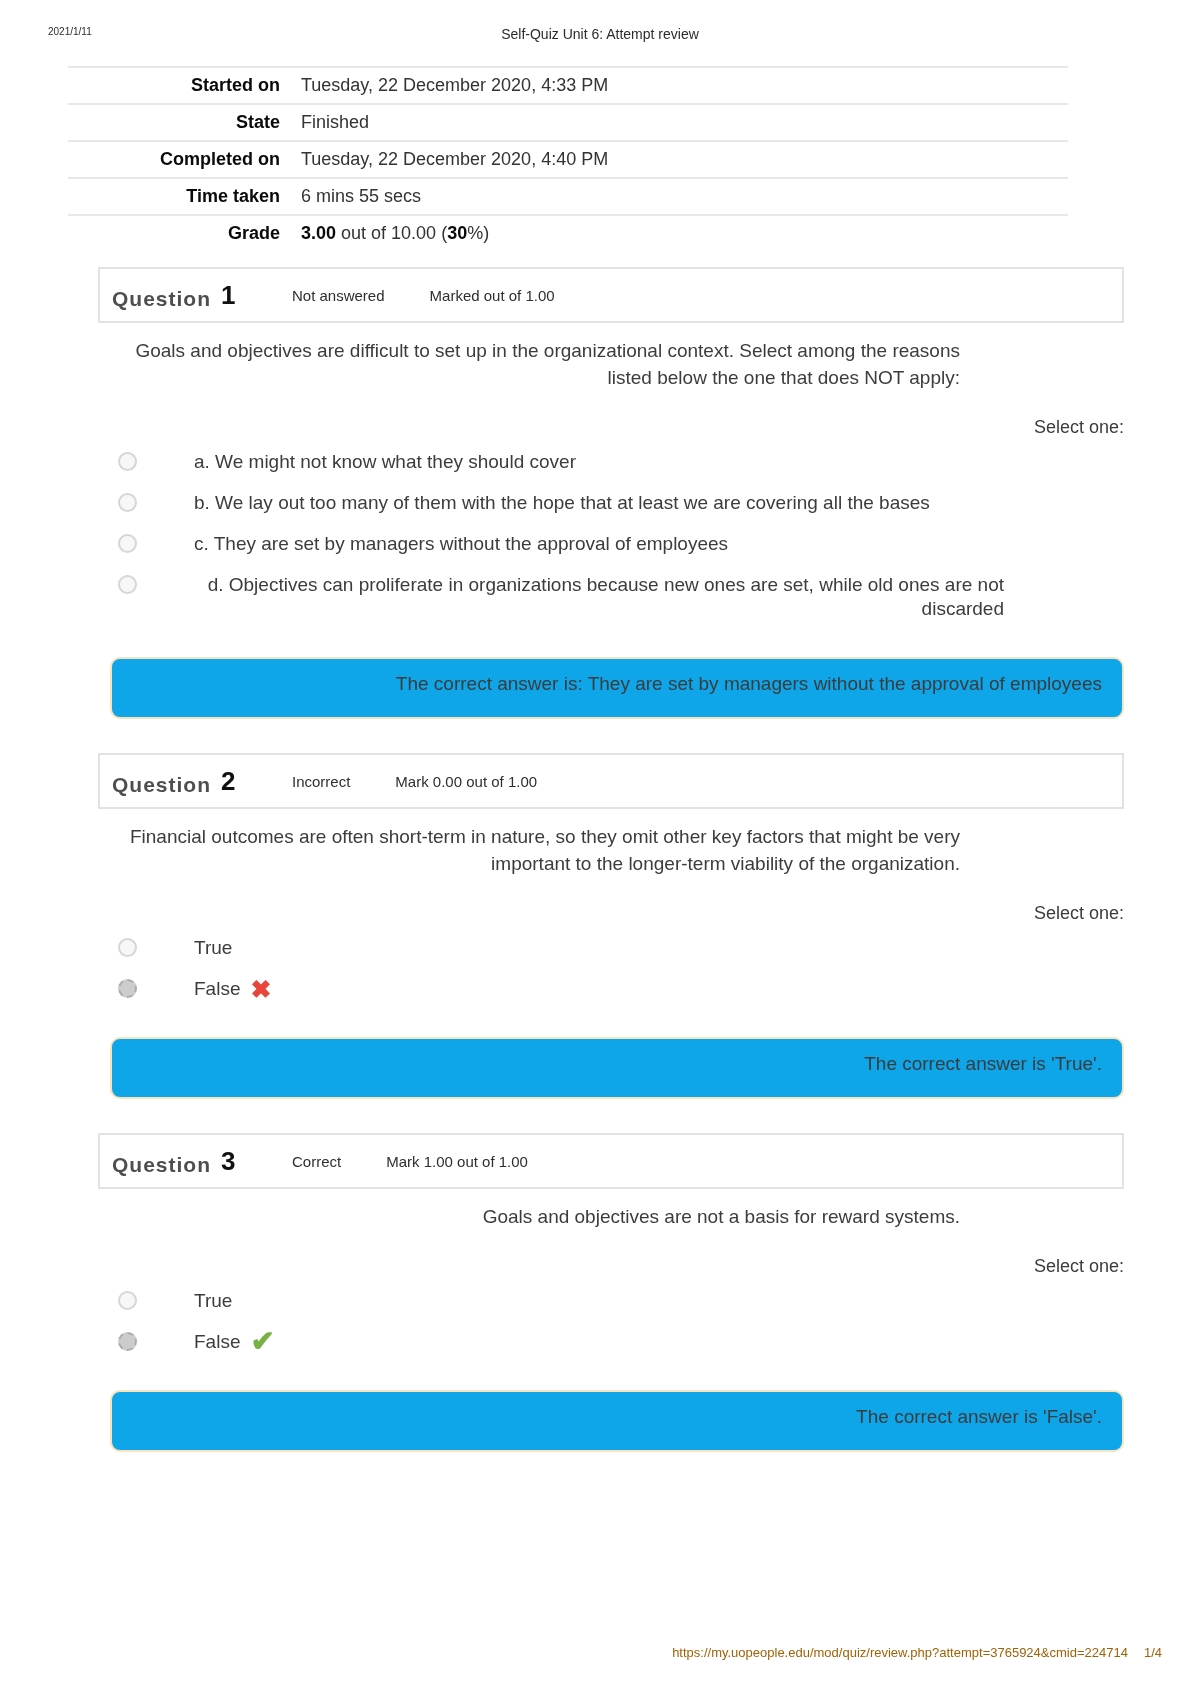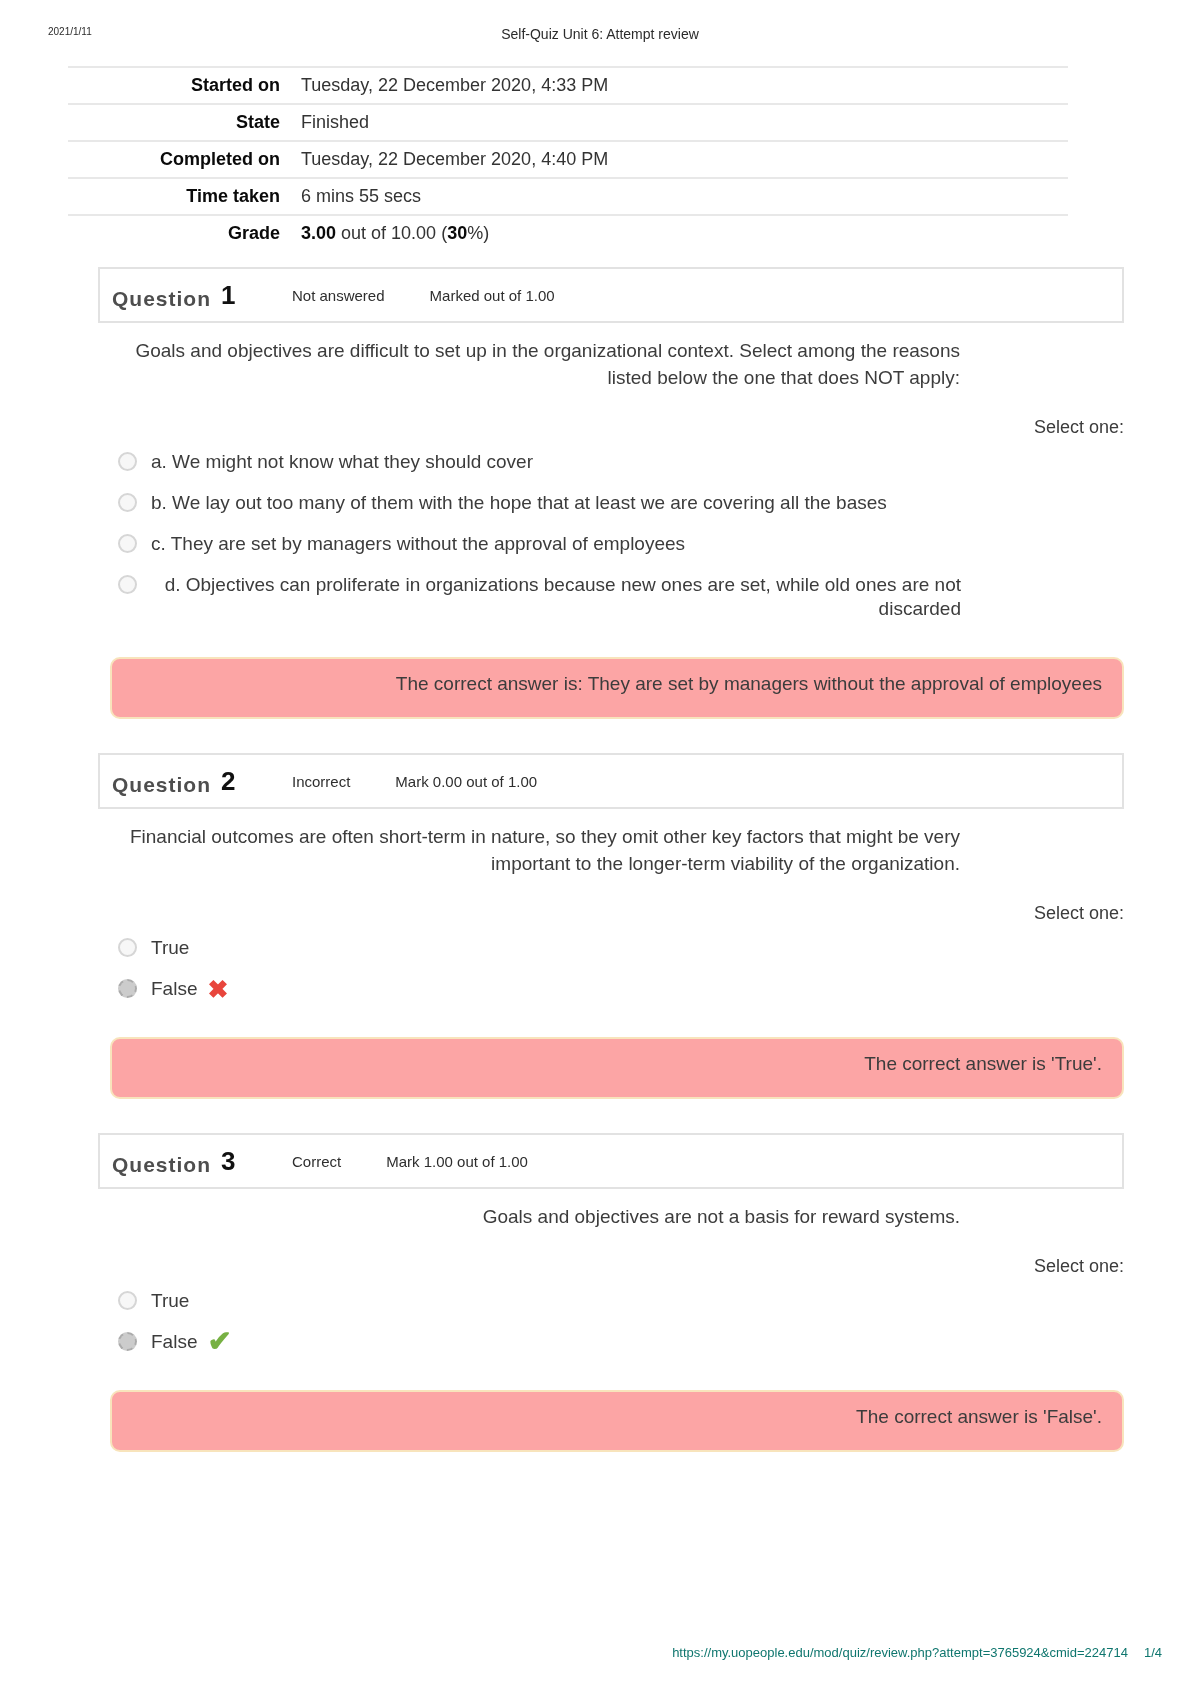--- a/index.html
+++ b/index.html
@@ -8,21 +8,21 @@
     position:relative;
     width:1200px; height:1698px;
     background:#ffffff;
     font-family:"Liberation Sans", sans-serif;
     color:#3c3c3c;
     overflow:hidden;
   }
   
   .print-date { position:absolute; top:26px; left:48px; font-size:10px; color:#2b2b2b; }
   .print-title { position:absolute; top:26px; left:0; width:1200px; text-align:center; font-size:14px; color:#2b2b2b; }
-  .print-footer { position:absolute; top:1645px; right:38px; font-size:13px; color:#0f766e; white-space:nowrap; }
+  .print-footer { position:absolute; top:1645px; right:38px; font-size:13px; color:#a16207; white-space:nowrap; }
   .print-footer .pageno { margin-left:16px; }
 
   
   .content { padding-top:66px; }
   .summary { margin-left:68px; width:1000px; }
   .srow { display:flex; align-items:baseline; border-top:2px solid #e8e8e8; padding:5px 0 6px; font-size:18px; line-height:24px; }
   .slabel { width:212px; text-align:right; font-weight:bold; color:#0a0a0a; }
   .svalue { padding-left:21px; color:#333333; }
   .svalue b { color:#0a0a0a; }
 
@@ -37,36 +37,36 @@
   .qtitle { width:180px; display:flex; align-items:flex-end; }
   .qword { font-size:21px; font-weight:bold; color:#4e4e4e; letter-spacing:1px; }
   .qnum { font-size:26px; font-weight:bold; color:#111111; margin-left:10px; }
   .qstatus { font-size:15px; color:#2e2e2e; margin-right:45px; }
   .qmark { font-size:15px; color:#2e2e2e; }
 
   .qbody { padding-left:12px;text-align:right; }
   .qtext { margin-top:14px; font-size:19px; line-height:27px; color:#3c3c3c; max-width:850px; }
   .qprompt { margin-top:26px; font-size:18px; color:#3c3c3c; }
   .options { margin-top:12px; }
-  .option { display:flex; align-items:flex-start; margin-bottom:17px; padding-left:8px; font-size:19px; line-height:24px; }
+  .option { display:flex; align-items:flex-start; margin-bottom:17px; padding-left:8px; font-size:19px; line-height:24px;gap:43px; }
   .radio {
     flex:0 0 auto;
     width:19px; height:19px; border-radius:50%;
     border:2px solid #d6d6d6; background:#f7f7f7;
     margin-top:2px;
   }
   .radio.selected { border:2px dashed #ababab; background:#cccccc; }
   .opt-text { margin-left:14px; max-width:810px; color:#3c3c3c; }
   .mark-icon { display:inline-block; margin-left:10px; line-height:20px; vertical-align:-3px; }
   .mark-cross { color:#e8453c; font-size:25px; font-weight:bold; }
   .mark-check { color:#77b143; font-size:29px; font-weight:bold; }
 
   .feedback {
     margin-top:36px;
-    border:2px solid #f8e4bc; border-radius:10px; background:#fca5a5;
+    border:2px solid #f8e4bc; border-radius:10px; background:#0ea5e9;
     padding:14px 20px 22px;
     font-size:19px; color:#3c3c3c;
   }
 </style>
 </head>
 <body>
 
 <div class="page">
 
   <div class="print-date">2021/1/11</div>

